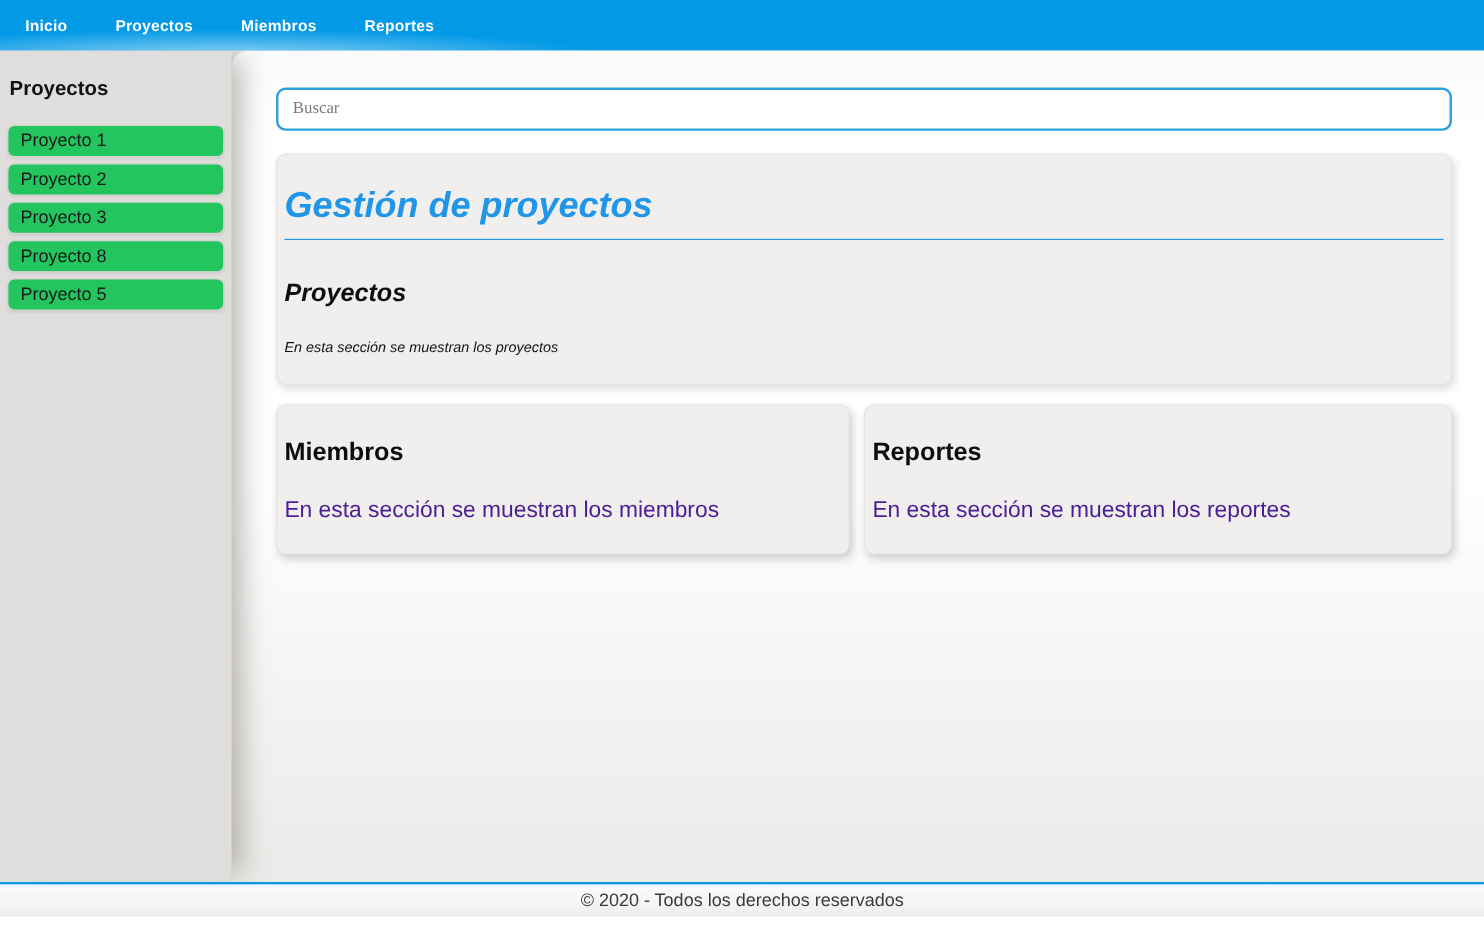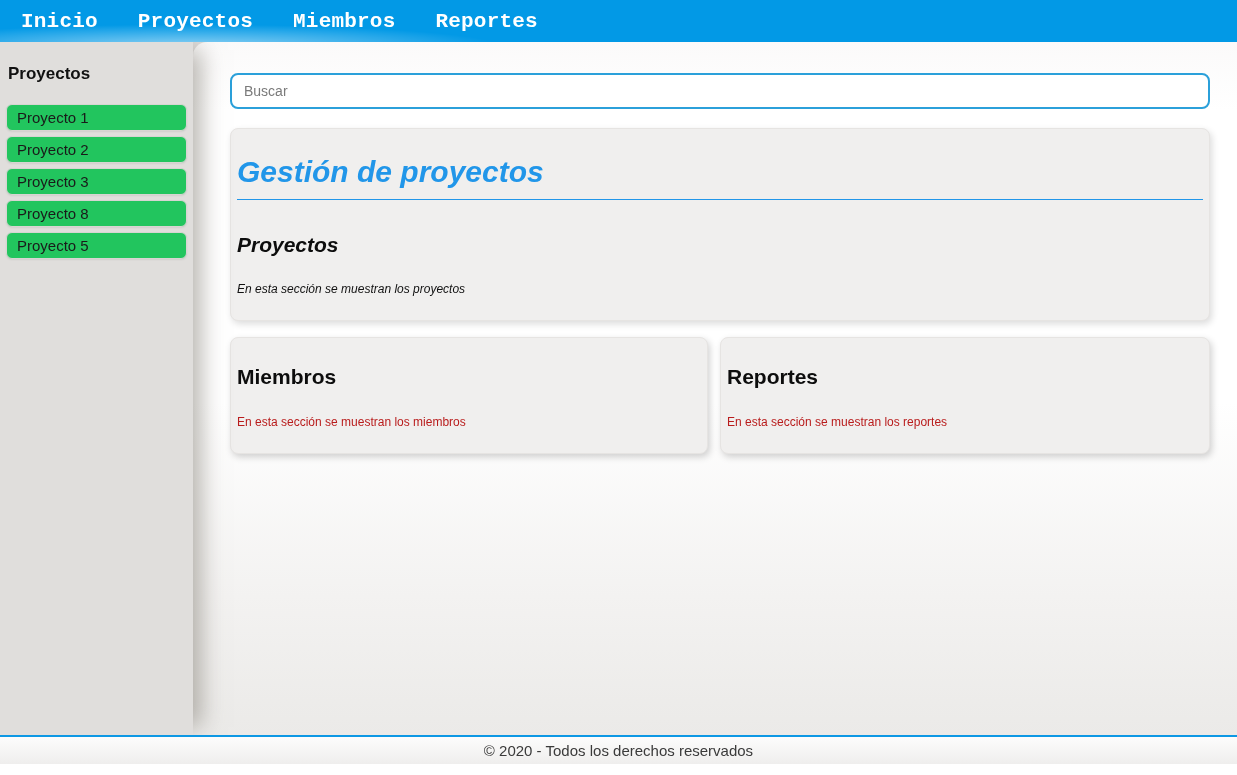--- a/index.html
+++ b/index.html
@@ -18,27 +18,26 @@
       radial-gradient(ellipse 430px 30px at 190px 46px, rgba(255,255,255,0.55), rgba(255,255,255,0) 72%),
       #0299e6;
     display: flex;
     align-items: center;
     padding-left: 1px;
     position: relative;
     z-index: 3;
   }
   .nav-link {
     color: #ffffff;
-    font-size: 21px;
+    font-size: 13px;
     font-weight: 700;
     letter-spacing: 0.2px;
     text-decoration: none;
     padding: 11px 20px;
     cursor: pointer;
-    font-family: Liberation Mono, monospace;
   }
 
   
   .layout {
     display: flex;
     height: 693px;
     background: #dfdddb;
   }
 
   
@@ -80,21 +79,21 @@
     padding: 31px 27px 0 37px;
   }
   .search-input {
     display: block;
     width: 100%;
     height: 36px;
     background: #ffffff;
     border: 2px solid #2ba0da;
     border-radius: 8px;
     padding: 0 12px;
-    font-family: Liberation Sans, sans-serif;
+    font-family: Liberation Serif, serif;
     font-size: 14px;
     color: #444444;
     outline: none;
   }
   .search-input::placeholder { color: #7a7a7a; }
 
   .hero {
     margin-top: 19px;
     background: #f0efee;
     border: 1px solid #e6e4e2;
@@ -136,22 +135,22 @@
     padding: 27px 6px 24px 6px;
   }
   .card-members { flex: 0 0 478px; }
   .card-reports { flex: 1; }
   .card-title {
     font-size: 21px;
     font-weight: 700;
     color: #0d0d0d;
   }
   .card-text {
-    font-size: 12px;
-    color: #b91c1c;
+    font-size: 19px;
+    color: #4c1d95;
     margin-top: 26px;
   }
 
   
   .footer {
     height: 29px;
     border-top: 2px solid #0d98e4;
     background: linear-gradient(180deg, #fcfcfc 0%, #efeeed 100%);
     display: flex;
     align-items: center;

